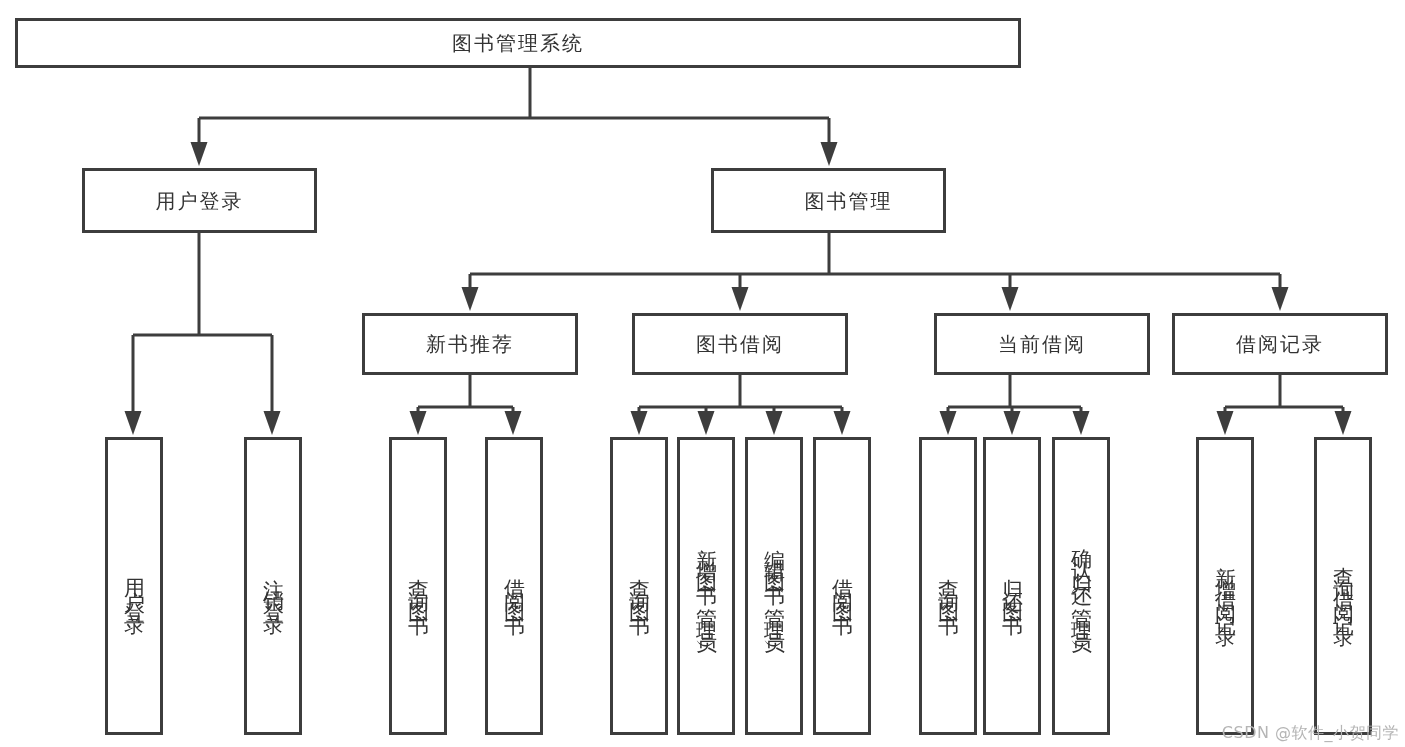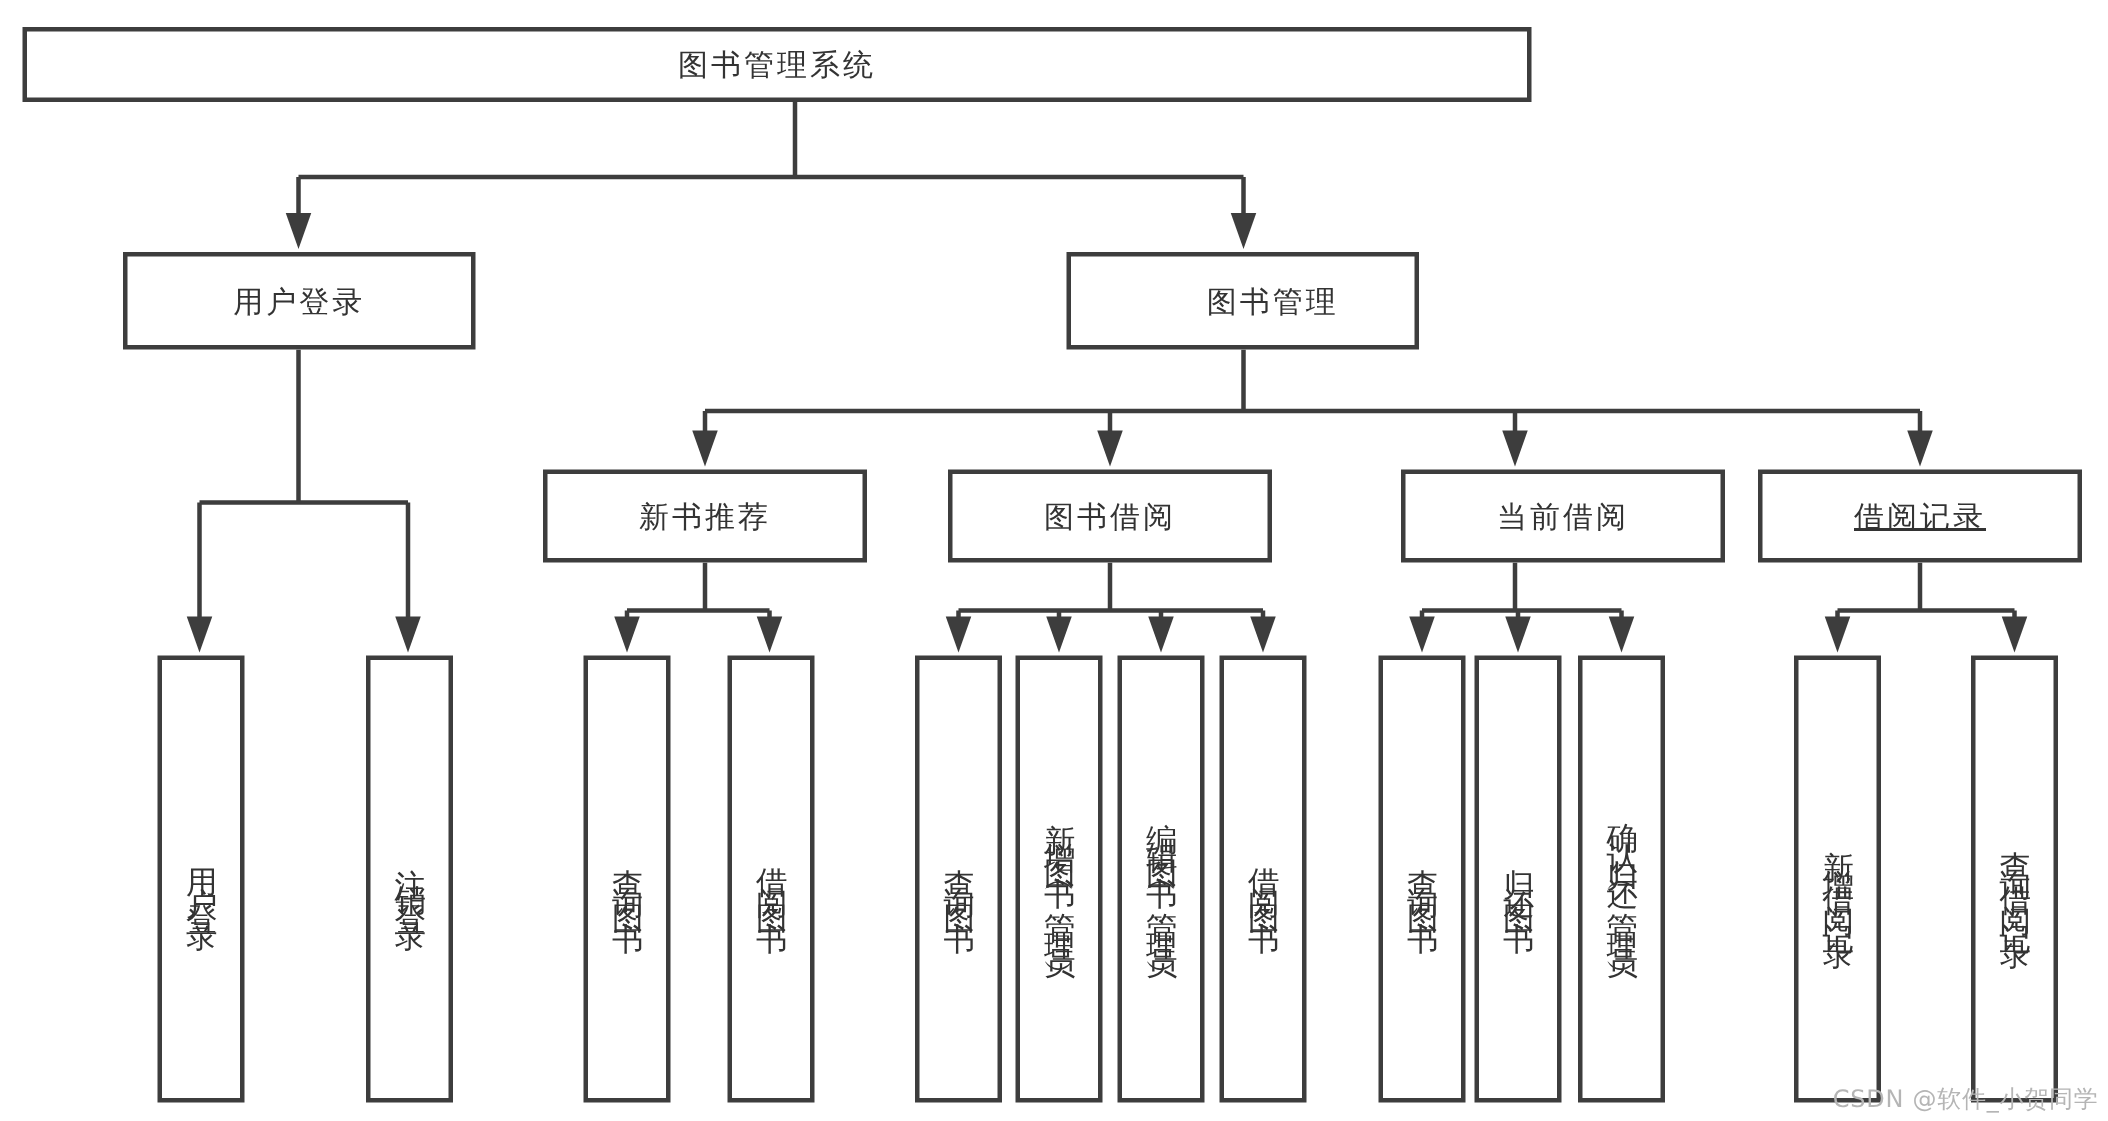--- a/index.html
+++ b/index.html
@@ -35,21 +35,21 @@
     text-align: right;
     line-height: 1.2;
   }
   .node.root   { left: 15px;   top: 18px;  width: 1006px; height: 50px; }
   .node.lvl2a  { left: 82px;   top: 168px; width: 235px;  height: 65px; }
   .node.lvl2b  { left: 711px;  top: 168px; width: 235px;  height: 65px; padding-left: 40px; }
   .node.lvl3   { top: 313px; width: 216px; height: 62px; }
   .node.l3-1   { left: 362px; }
   .node.l3-2   { left: 632px; }
   .node.l3-3   { left: 934px; }
-  .node.l3-4   { left: 1172px; text-decoration: underline; }
+  .node.l3-4   { left: 1172px; }
   .node.leaf {
     top: 437px; width: 58px; height: 298px;
     writing-mode: vertical-rl;
     text-orientation: mixed;
     font-size: 21px;
     letter-spacing: 12px;
     line-height: 1;
   }
   .lf-1  { left: 105px; }
   .lf-2  { left: 244px; }

